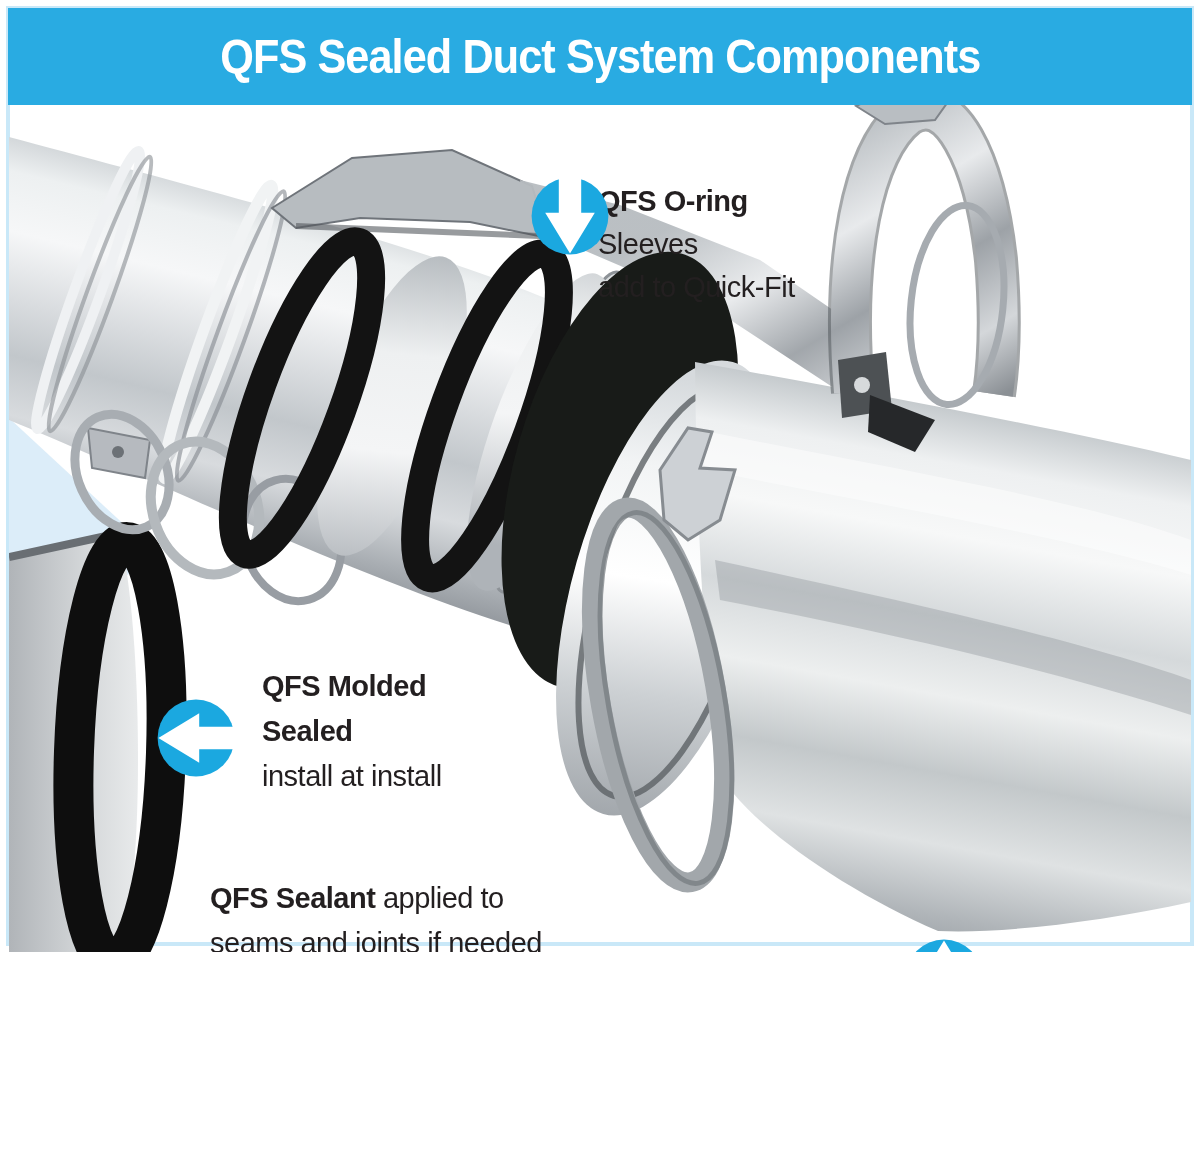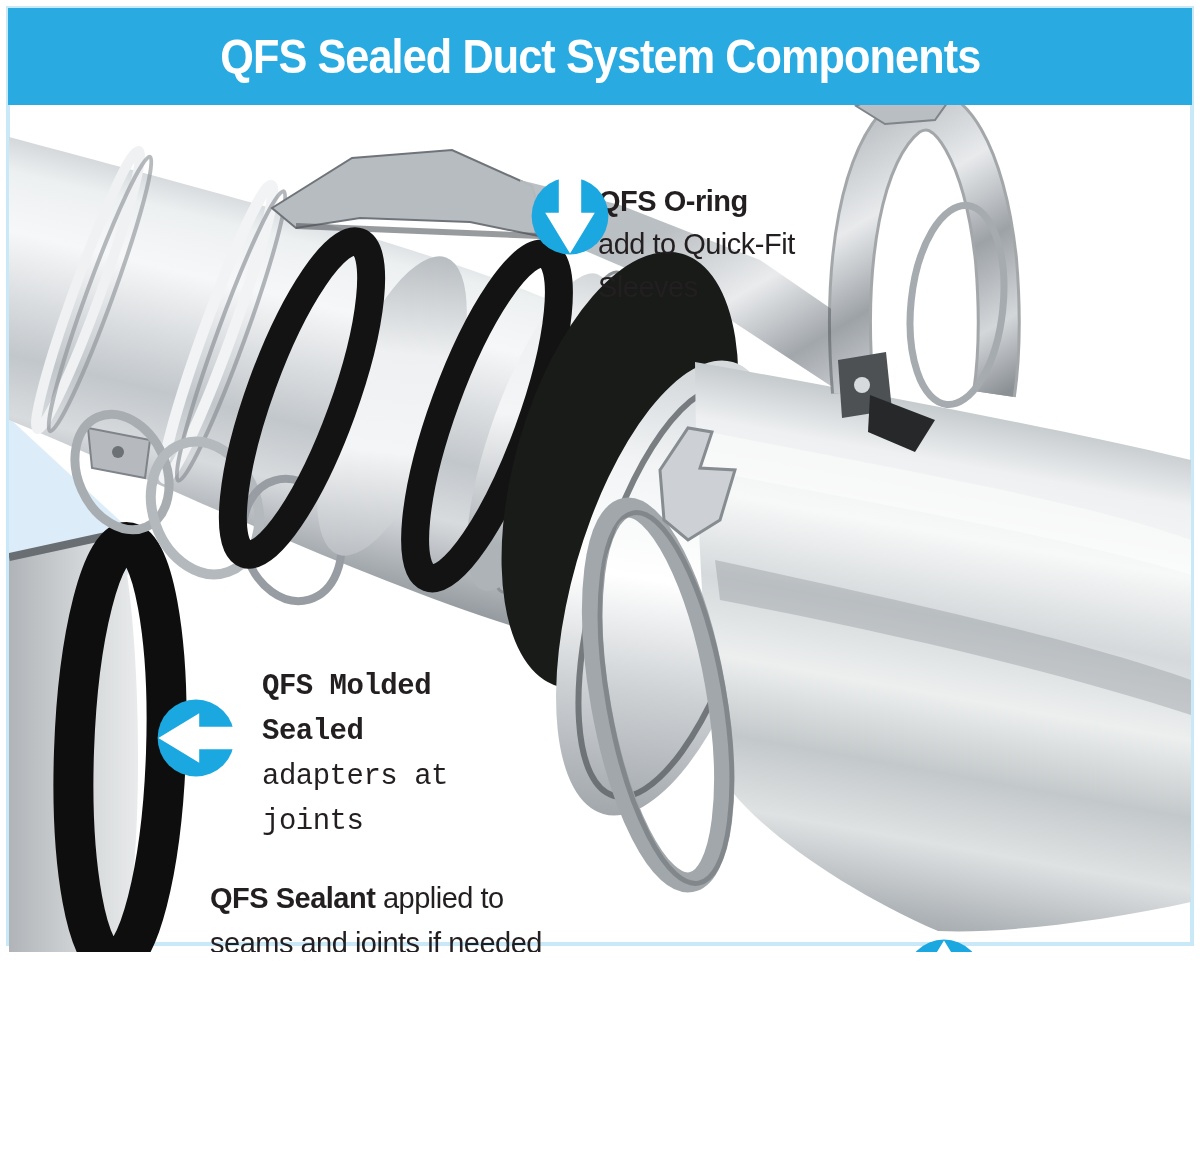--- a/index.html
+++ b/index.html
@@ -29,21 +29,21 @@
   .badge{position:absolute;width:80px;height:80px;z-index:5;}
   .badge svg{width:100%;height:100%;overflow:visible;display:block;}
   .badge circle{fill:var(--arrow-blue,#1BA8E0);}
   .badge path{fill:#ffffff;}
   .co-text{
     position:absolute;font-size:29px;line-height:43px;letter-spacing:-.5px;
     z-index:4;
   }
   .co-text .bold, .co-text b{font-weight:bold;}
   .center{text-align:left;}
-  .left{text-align:left;font-family:Liberation Mono, monospace;}
+  .left{text-align:left;}
   
   .badge-oring{left:530px;top:176px;}
   .text-oring{left:598px;top:180px;width:268px;}
   .badge-gasket{left:156px;top:698px;}
   .text-gasket{left:262px;top:664px;width:250px;line-height:45px;}
   .text-sealant{left:210px;top:876px;width:400px;line-height:45px;}
   .badge-sealant{left:242px;top:976px;}
   .badge-seams{left:904px;top:938px;}
   .text-seams{left:778px;top:1036px;width:405px;line-height:44px;}
 </style>
@@ -215,34 +215,34 @@
   </svg>
 
   <div class="badge badge-oring">
     <svg viewBox="0 0 100 100">
         <circle cx="50" cy="50" r="48"></circle>
       <path d="M 36,0 L 64,0 L 64,46 L 81,46 L 50,97 L 19,46 L 36,46 Z"></path>
       </svg>
   </div>
   <div class="co-text text-oring center">
     <div class="bold">QFS O-ring</div>
+    <div>Sleeves</div>
     <div>add to Quick-Fit</div>
-    <div>Sleeves</div>
   </div>
 
   <div class="badge badge-gasket">
     <svg viewBox="0 0 100 100">
         <circle cx="50" cy="50" r="48"></circle>
       <path d="M 36,0 L 64,0 L 64,46 L 81,46 L 50,97 L 19,46 L 36,46 Z" transform="rotate(90 50 50)"></path>
       </svg>
   </div>
   <div class="co-text text-gasket left">
     <div class="bold">QFS Molded</div>
     <div class="bold">Sealed</div>
-    <div>adapters at joints</div>
+    <div>install at install</div>
   </div>
 
   <div class="co-text text-sealant center">
     <div><b>QFS Sealant</b><span> applied to</span></div>
     <div>seams and joints if needed</div>
   </div>
   <div class="badge badge-sealant">
     <svg viewBox="0 0 100 100">
         <circle cx="50" cy="50" r="48"></circle>
       <path d="M 36,0 L 64,0 L 64,46 L 81,46 L 50,97 L 19,46 L 36,46 Z"></path>

